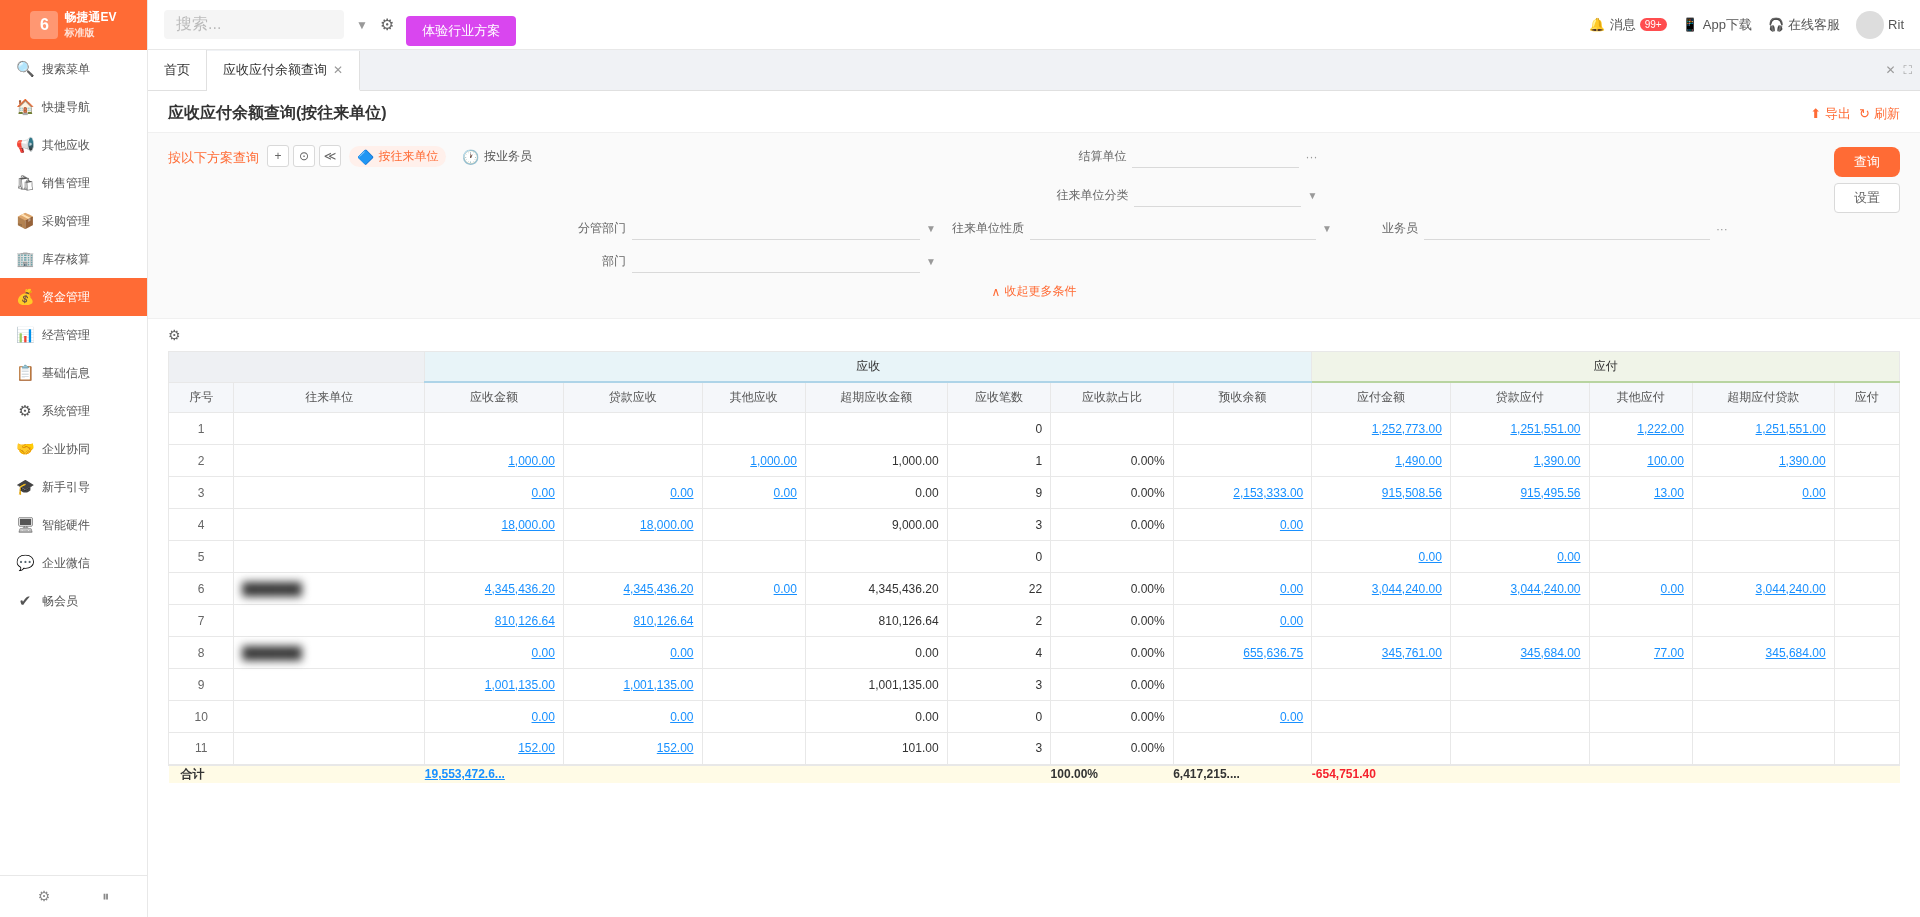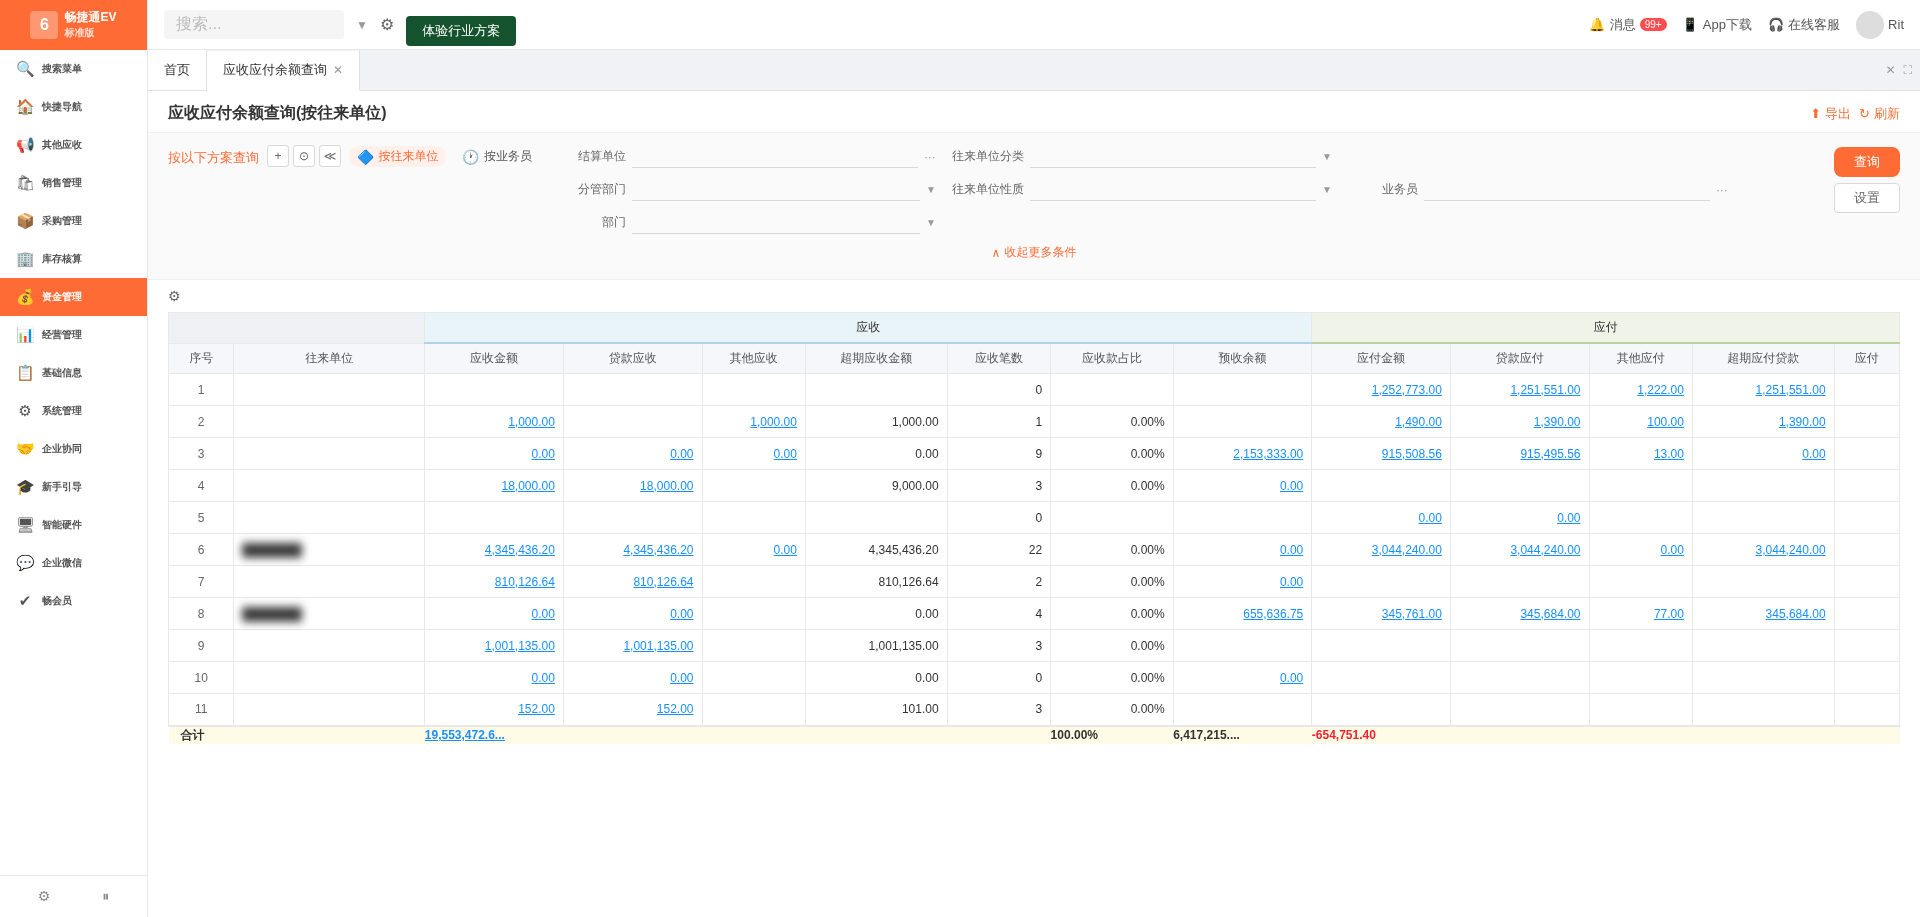--- a/index.html
+++ b/index.html
@@ -21,39 +21,39 @@
       font-size: 16px; font-weight: bold;
     }
     .sidebar-logo .logo-text { font-size: 12px; line-height: 1.3; }
     .sidebar-logo .logo-sub { font-size: 10px; opacity: 0.8; }
     .sidebar-item {
       display: flex; align-items: center; padding: 10px 16px; cursor: pointer;
       color: #555; transition: all 0.2s;
     }
     .sidebar-item.active { background: #ff6b35; color: white; }
     .sidebar-item .icon { margin-right: 8px; font-size: 15px; width: 18px; text-align: center; }
-    .sidebar-item .label { font-size: 10px; font-weight: bold; }
+    .sidebar-item .label { font-size: 12px; }
     .sidebar-bottom {
       margin-top: auto; border-top: 1px solid #e8e8e8;
       display: flex; padding: 8px 12px; justify-content: space-around;
     }
     .sidebar-bottom .btn { cursor: pointer; color: #888; font-size: 14px; padding: 4px; }
 
     
     .topbar {
       position: fixed; left: 148px; top: 0; right: 0; height: 50px;
       background: white; border-bottom: 1px solid #e8e8e8; z-index: 99;
       display: flex; align-items: center; padding: 0 16px; gap: 12px;
     }
     .topbar-search {
       background: #f5f5f5; border-radius: 4px; padding: 4px 12px;
       color: #999; font-size: 16px; min-width: 180px;
     }
     .topbar-btn-orange {
-      background: #14532d; color: white; border: none; padding: 6px 16px;
+      background: #d946ef; color: white; border: none; padding: 6px 16px;
       border-radius: 4px; cursor: pointer; font-size: 13px; margin-top: 12px;
     }
     .topbar-gear { color: #666; font-size: 16px; cursor: pointer; }
     .topbar-right { margin-left: auto; display: flex; align-items: center; gap: 16px; }
     .topbar-right-item { display: flex; align-items: center; gap: 4px; color: #555; font-size: 13px; cursor: pointer; }
     .badge { background: #ff4d4f; color: white; border-radius: 10px; padding: 1px 5px; font-size: 10px; }
     .avatar { width: 28px; height: 28px; background: #ddd; border-radius: 50%; }
 
     
     .main {
@@ -328,21 +328,21 @@
             </div>
             <div class="scheme-item">
               <span class="scheme-icon">🕐</span>
               <span>按业务员</span>
             </div>
           </div>
         </div>
 
         <div style="flex:1;">
 
-          <div class="filter-row" style="margin-bottom:10px;">
+          <div class="filter-row" style="margin-bottom:10px;flex-direction:column;">
             <div class="filter-field">
               <span class="filter-label">结算单位</span>
               <input class="filter-input" type="text" value="" style="">
               <span class="filter-dots">···</span>
             </div>
             <div class="filter-field">
               <span class="filter-label">往来单位分类</span>
               <input class="filter-input" type="text" value="" style="">
               <span class="filter-chevron">▼</span>
             </div>

